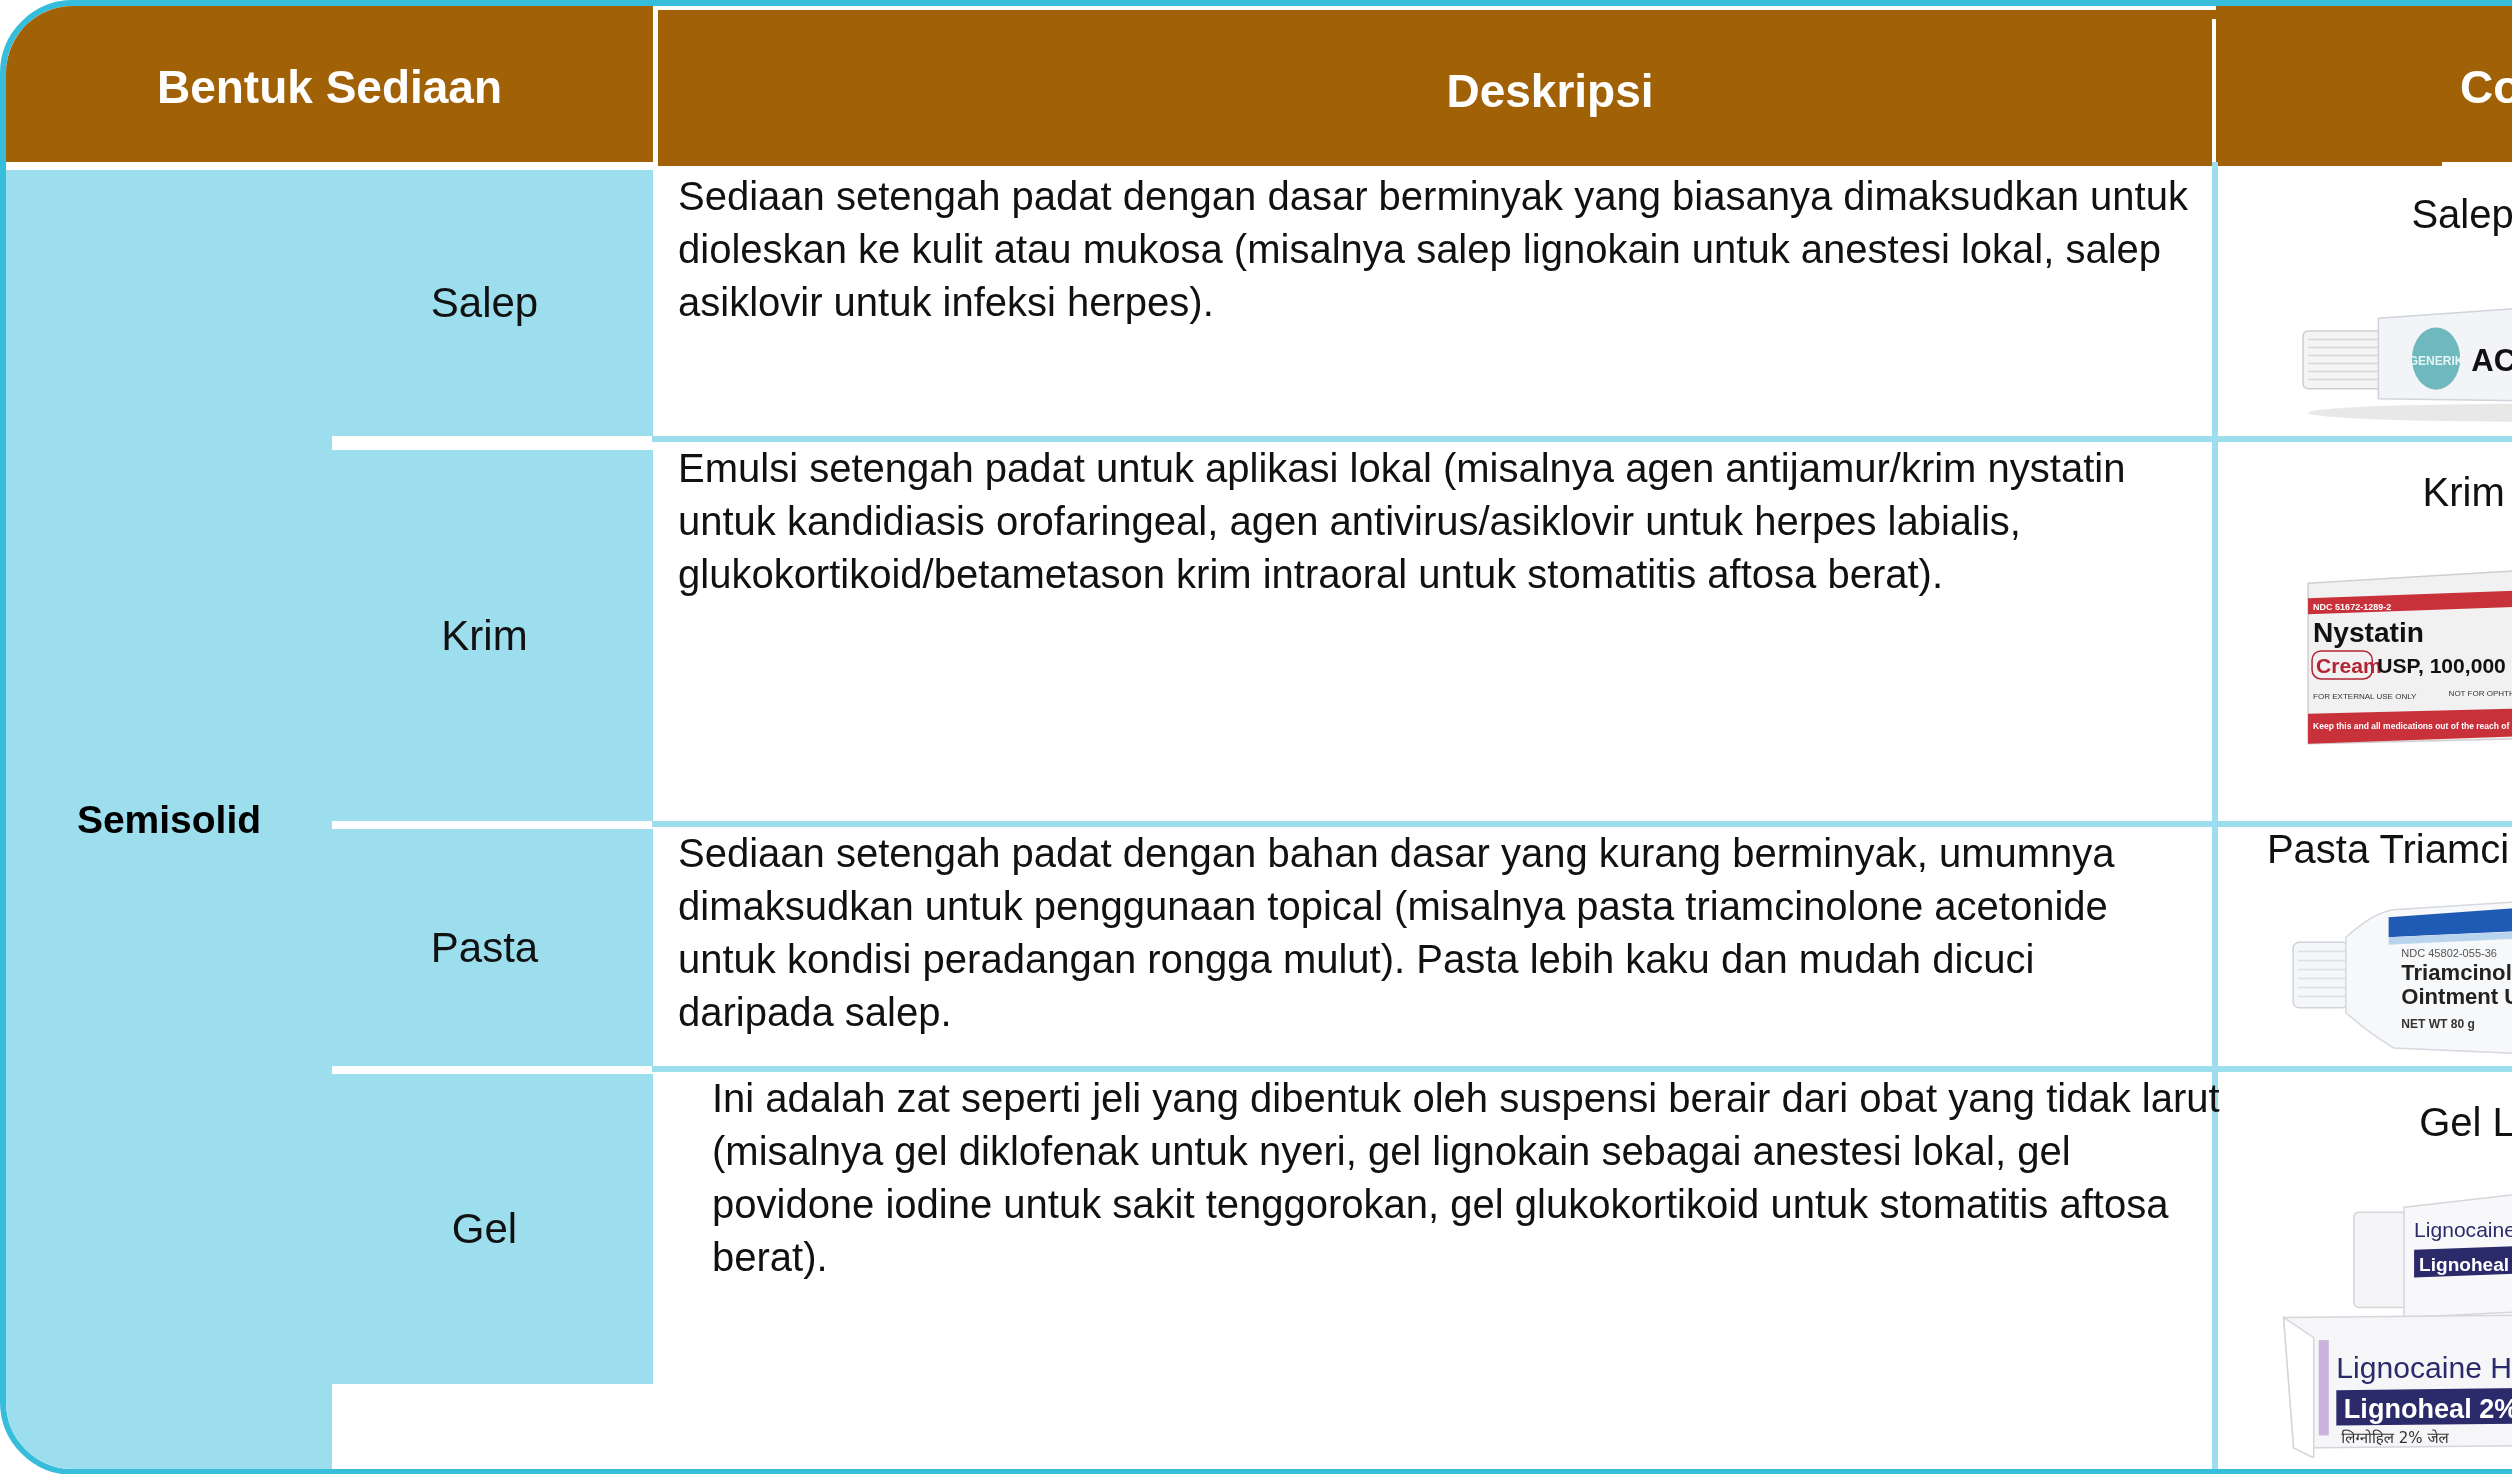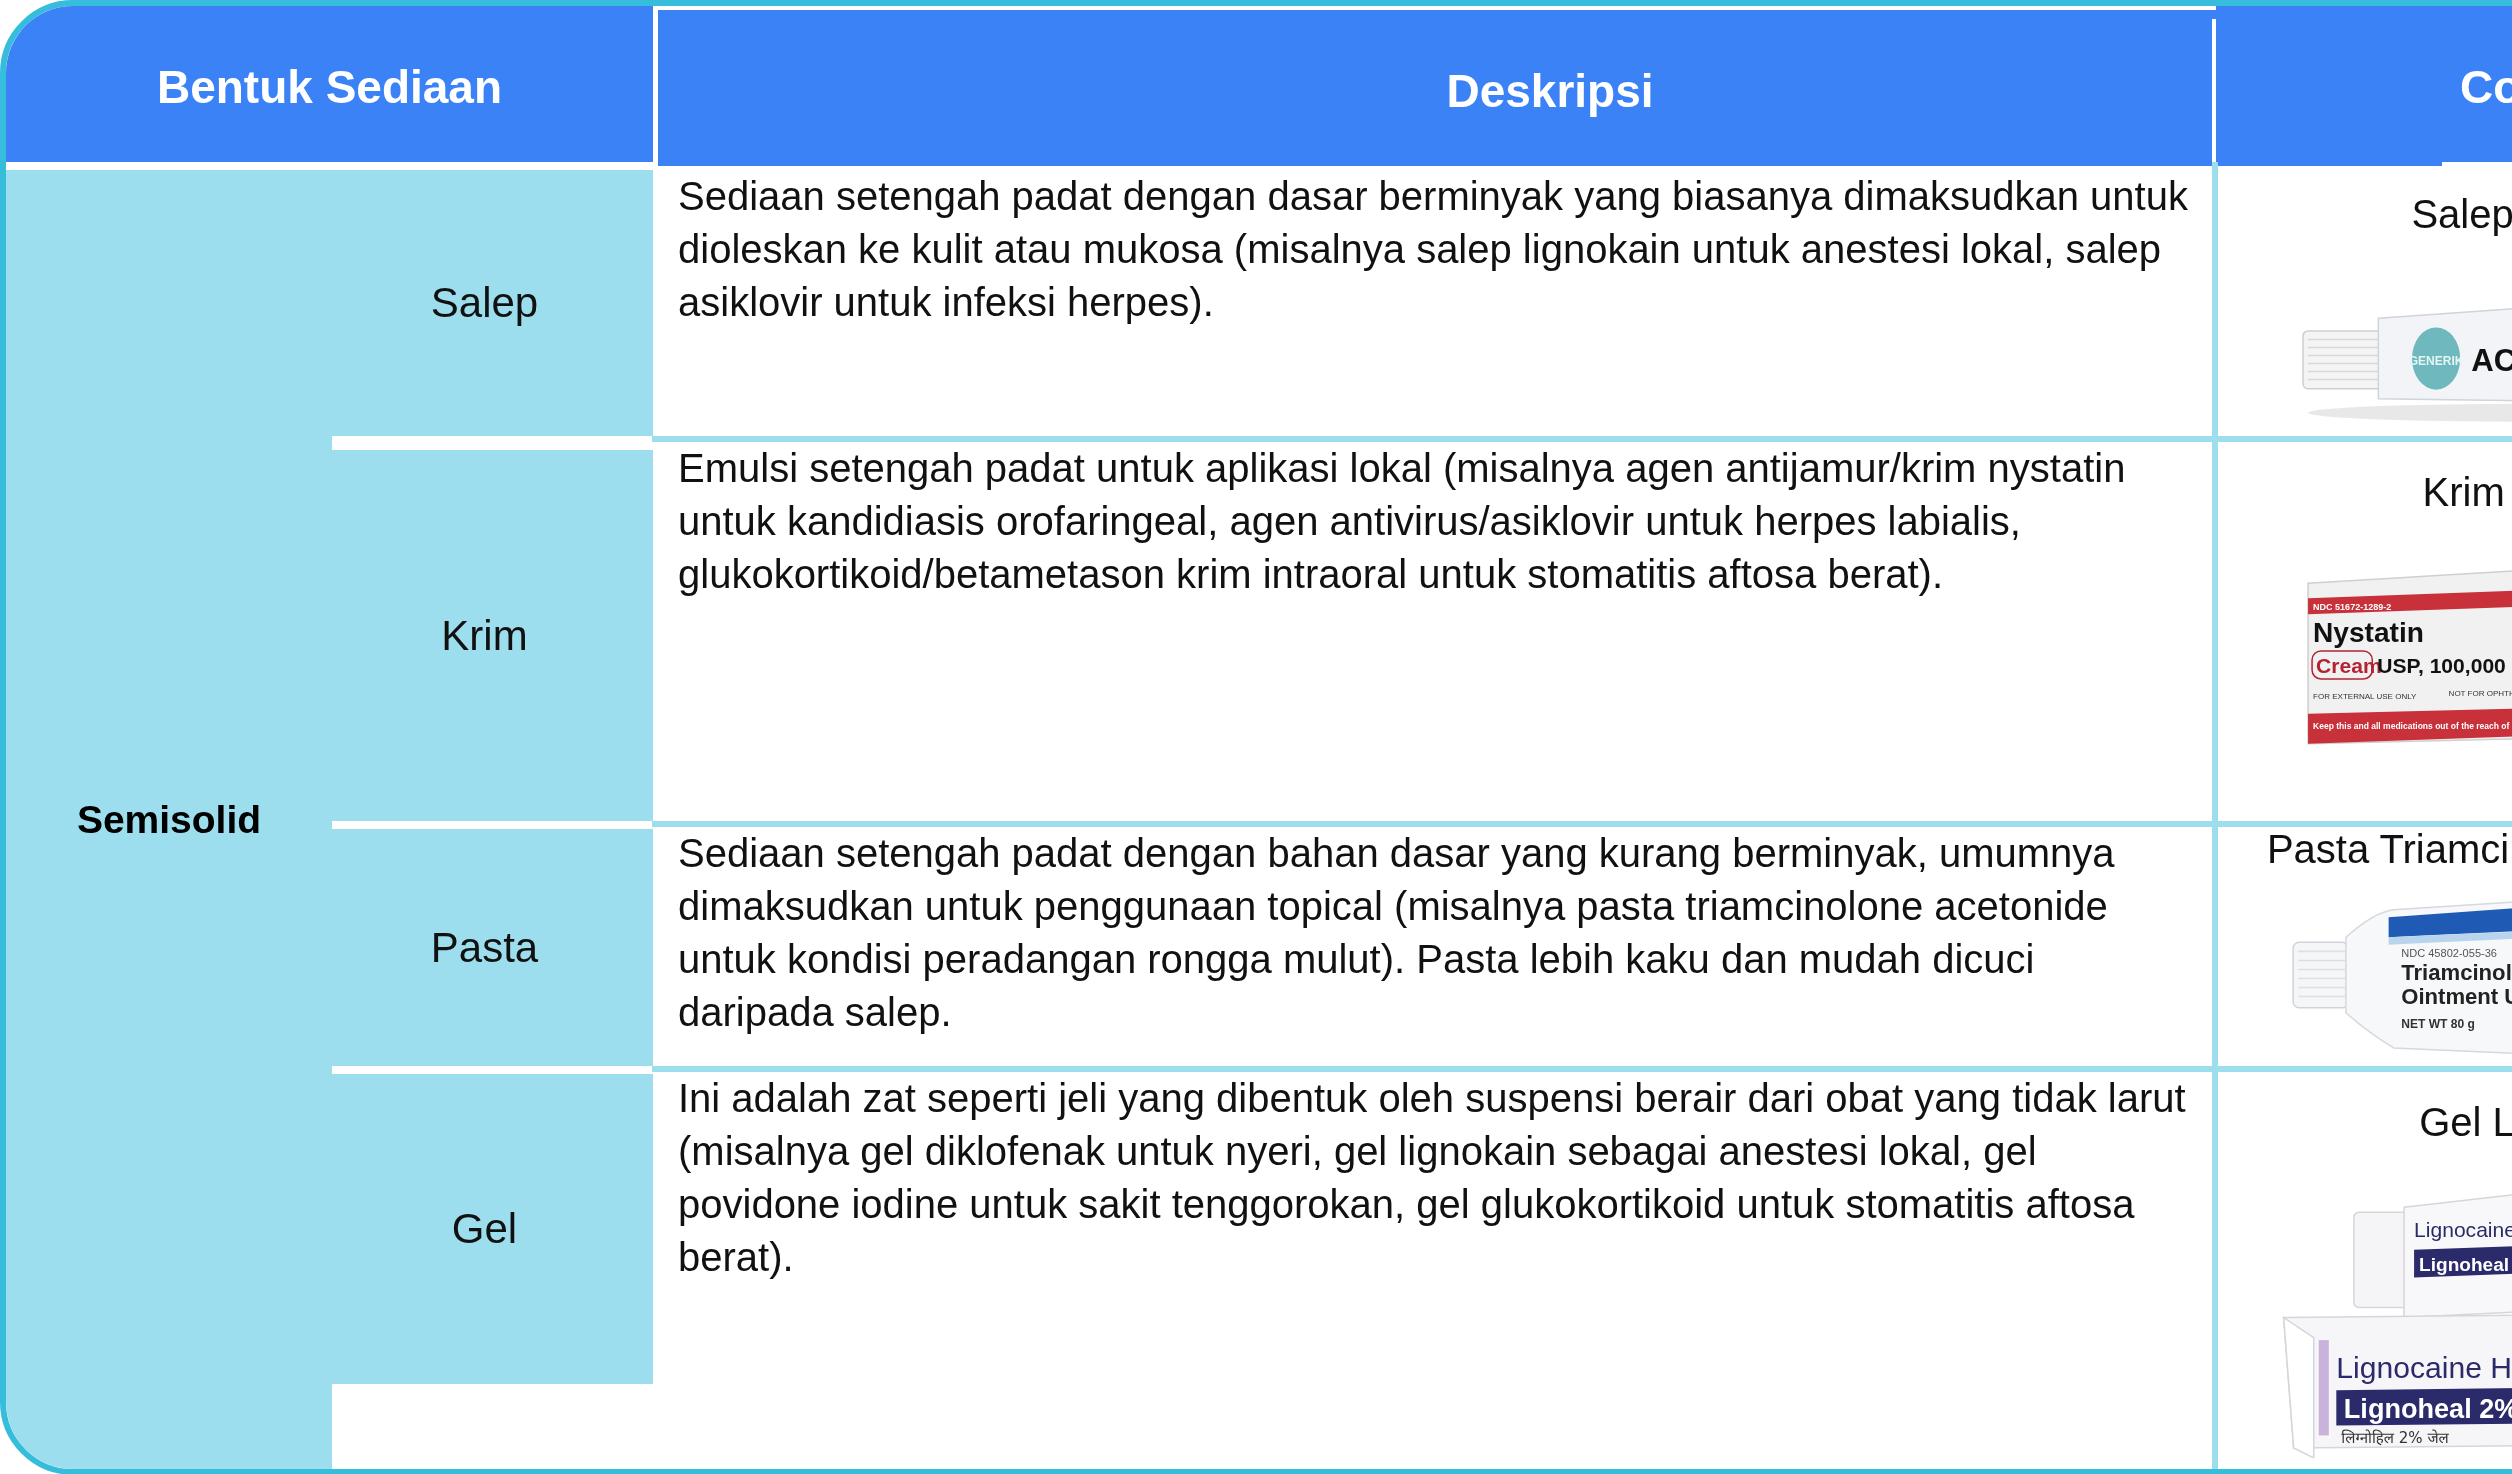--- a/index.html
+++ b/index.html
@@ -1,19 +1,19 @@
 <!DOCTYPE html>
 <html style="font-size:8px"><head>
 <meta charset="utf-8">
 <style>
   html,body{margin:0;padding:0;background:#ffffff;}
   body{width:2871px;height:1475px;position:relative;overflow:hidden;font-family:"Liberation Sans","DejaVu Sans",sans-serif;}
   .frame{position:absolute;left:0;top:0;width:2871px;height:1475px;box-sizing:border-box;border:6px solid #35BDDB;border-radius:73px;overflow:hidden;background:#ffffff;}
   .abs{position:absolute;box-sizing:border-box;}
-  .hdr{background:#3b82f6;color:#ffffff;font-weight:bold;font-size:46px;display:flex;align-items:flex-start;justify-content:center;padding-top:54px;}
+  .hdr{background:#a16207;color:#ffffff;font-weight:bold;font-size:46px;display:flex;align-items:flex-start;justify-content:center;padding-top:54px;}
   .vdiv-w{background:#ffffff;}
   .lc{background:#9CDEED;}
   .rowline{background:#9CDEED;}
   .cellc{display:flex;align-items:center;justify-content:center;color:#111;font-size:42px;}
   .desc{color:#111;font-size:40px;line-height:53px;padding-left:20px;padding-right:20px;display:flex;align-items:flex-start;}
   .desc p{margin:0;}
   .ex{display:flex;flex-direction:column;align-items:center;}
   .ex-title{color:#111;font-size:40px;margin-top:25px;white-space:nowrap;}
   .prod{position:absolute;}
   .semi{font-weight:bold;font-size:39px;color:#000;}
@@ -60,21 +60,21 @@
 
   <div class="abs desc" style="left:652px;top:164px;width:1554px;height:266px;padding-bottom:30px;">
     <p>Sediaan setengah padat dengan dasar berminyak yang biasanya dimaksudkan untuk dioleskan ke kulit atau mukosa (misalnya salep lignokain untuk anestesi lokal, salep asiklovir untuk infeksi herpes).</p>
   </div>
   <div class="abs desc" style="left:652px;top:436px;width:1554px;height:379px;">
     <p>Emulsi setengah padat untuk aplikasi lokal (misalnya agen antijamur/krim nystatin untuk kandidiasis orofaringeal, agen antivirus/asiklovir untuk herpes labialis, glukokortikoid/betametason krim intraoral untuk stomatitis aftosa berat).</p>
   </div>
   <div class="abs desc" style="left:652px;top:821px;width:1554px;height:205px;">
     <p>Sediaan setengah padat dengan bahan dasar yang kurang berminyak, umumnya dimaksudkan untuk penggunaan topical (misalnya pasta triamcinolone acetonide untuk kondisi peradangan rongga mulut). Pasta lebih kaku dan mudah dicuci daripada salep.</p>
   </div>
-  <div class="abs desc" style="left:652px;top:1066px;width:1554px;height:396px;">
+  <div class="abs desc" style="left:686px;top:1066px;width:1554px;height:396px;">
     <p>Ini adalah zat seperti jeli yang dibentuk oleh suspensi berair dari obat yang tidak larut (misalnya gel diklofenak untuk nyeri, gel lignokain sebagai anestesi lokal, gel povidone iodine untuk sakit tenggorokan, gel glukokortikoid untuk stomatitis aftosa berat).</p>
   </div>
 
   <div class="abs ex" style="left:2212px;top:156px;width:647px;height:274px;">
     <div class="ex-title" style="margin-top:30px;">Salep Asiklovir</div>
     <svg class="prod" style="left:75px;top:121px;" width="482" height="141" viewBox="0 0 960 280">
       <ellipse cx="470" cy="258" rx="440" ry="18" fill="#d9d9d9" opacity="0.6"></ellipse>
       <rect x="20" y="95" width="160" height="115" rx="10" fill="#f4f4f4" stroke="#cfcfcf" stroke-width="3"></rect>
       <g stroke="#d6d6d6" stroke-width="3">
         <line x1="30" y1="112" x2="175" y2="112"></line>

